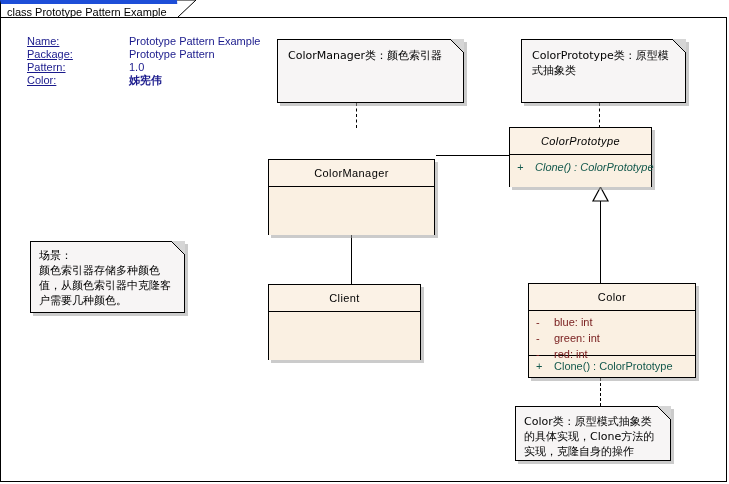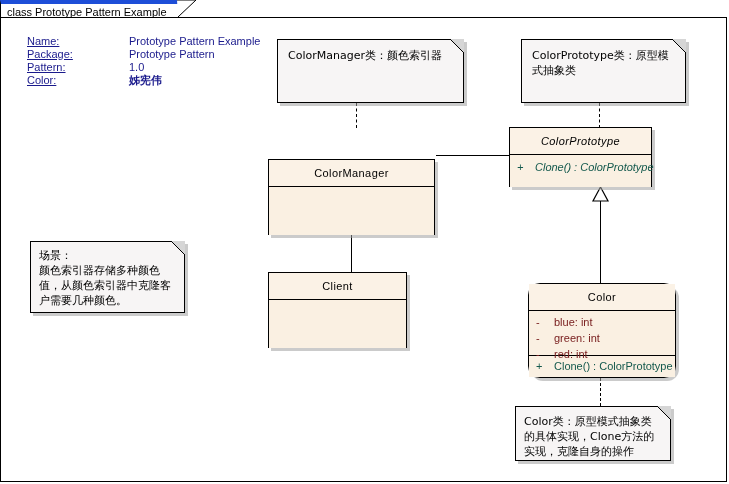--- a/index.html
+++ b/index.html
@@ -287,26 +287,26 @@
   <div class="uml-class" style="left:509px; top:127px; width:143px; height:60px;">
     <div class="uml-name abstract">ColorPrototype</div>
     <div class="uml-compartment" style="height:32px;">
       <div class="uml-member member-op abstract">
         <span class="uml-vis">+</span>
         <span>Clone() : ColorPrototype</span>
       </div>
     </div>
   </div>
 
-  <div class="uml-class" style="left:268px; top:272px; width:139px; height:76px;">
+  <div class="uml-class" style="left:268px; top:284px; width:153px; height:76px;">
     <div class="uml-name">Client</div>
     <div class="uml-compartment" style="height:48px;"></div>
   </div>
 
-  <div class="uml-class" style="left:528px; top:283px; width:148px; height:95px;border-radius:12px;">
+  <div class="uml-class" style="left:528px; top:283px; width:168px; height:95px;">
     <div class="uml-name">Color</div>
     <div class="uml-compartment" style="height:44px; padding-top:3px;">
       <div class="uml-member member-attr">
         <span class="uml-vis">-</span>
         <span>blue: int</span>
       </div>
       <div class="uml-member member-attr">
         <span class="uml-vis">-</span>
         <span>green: int</span>
       </div>

